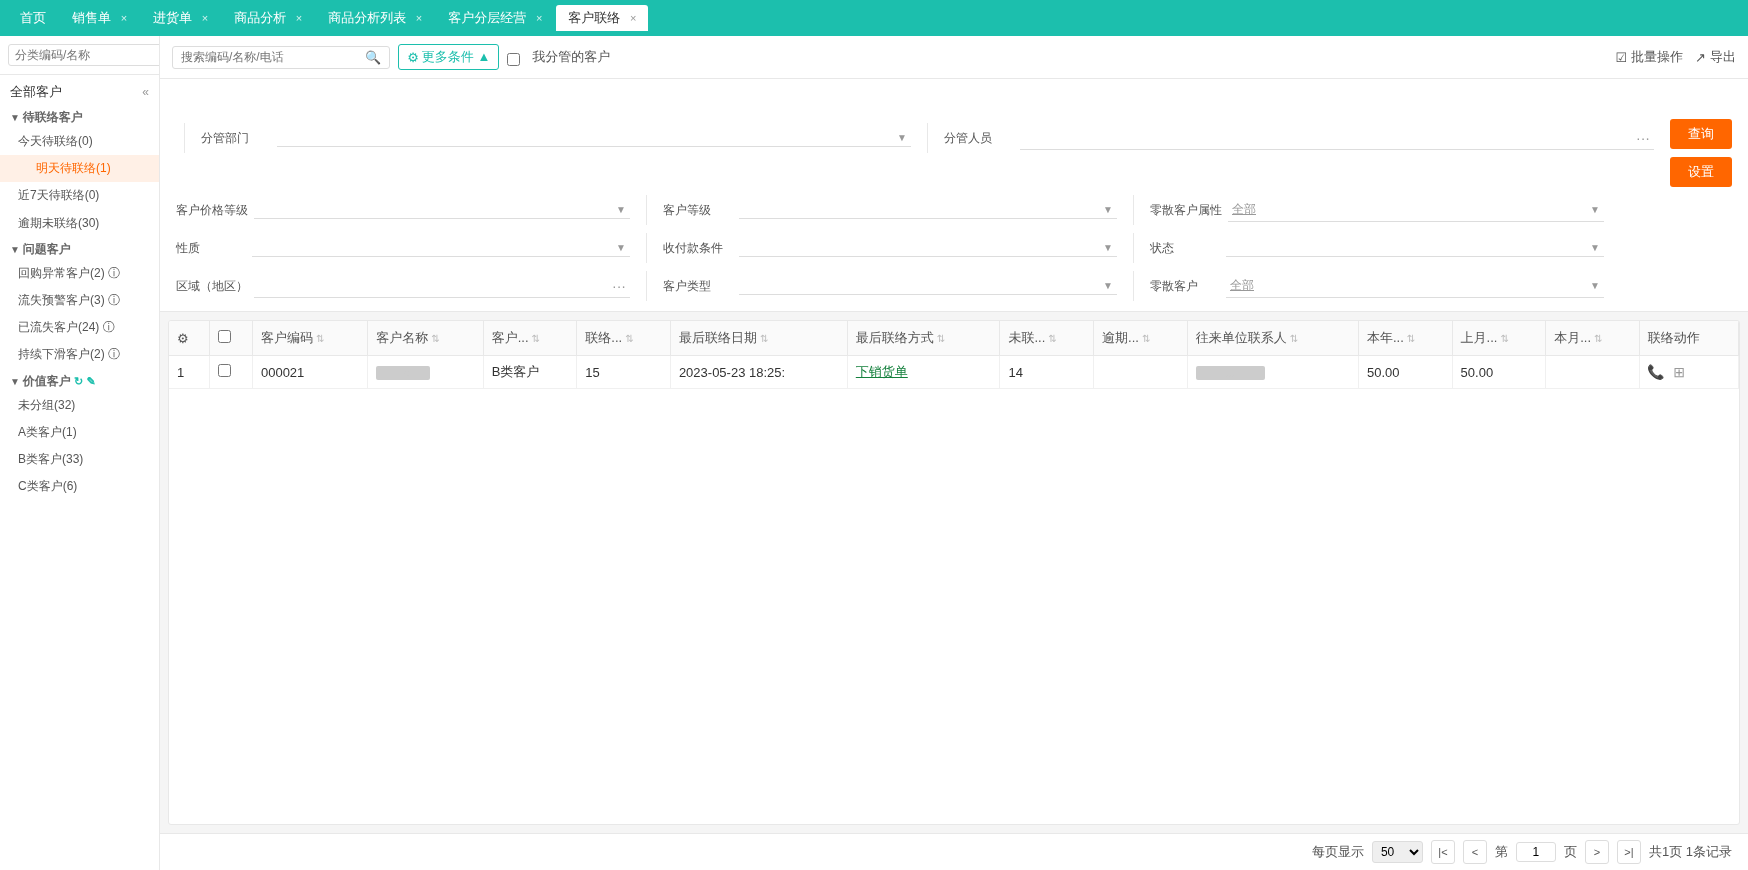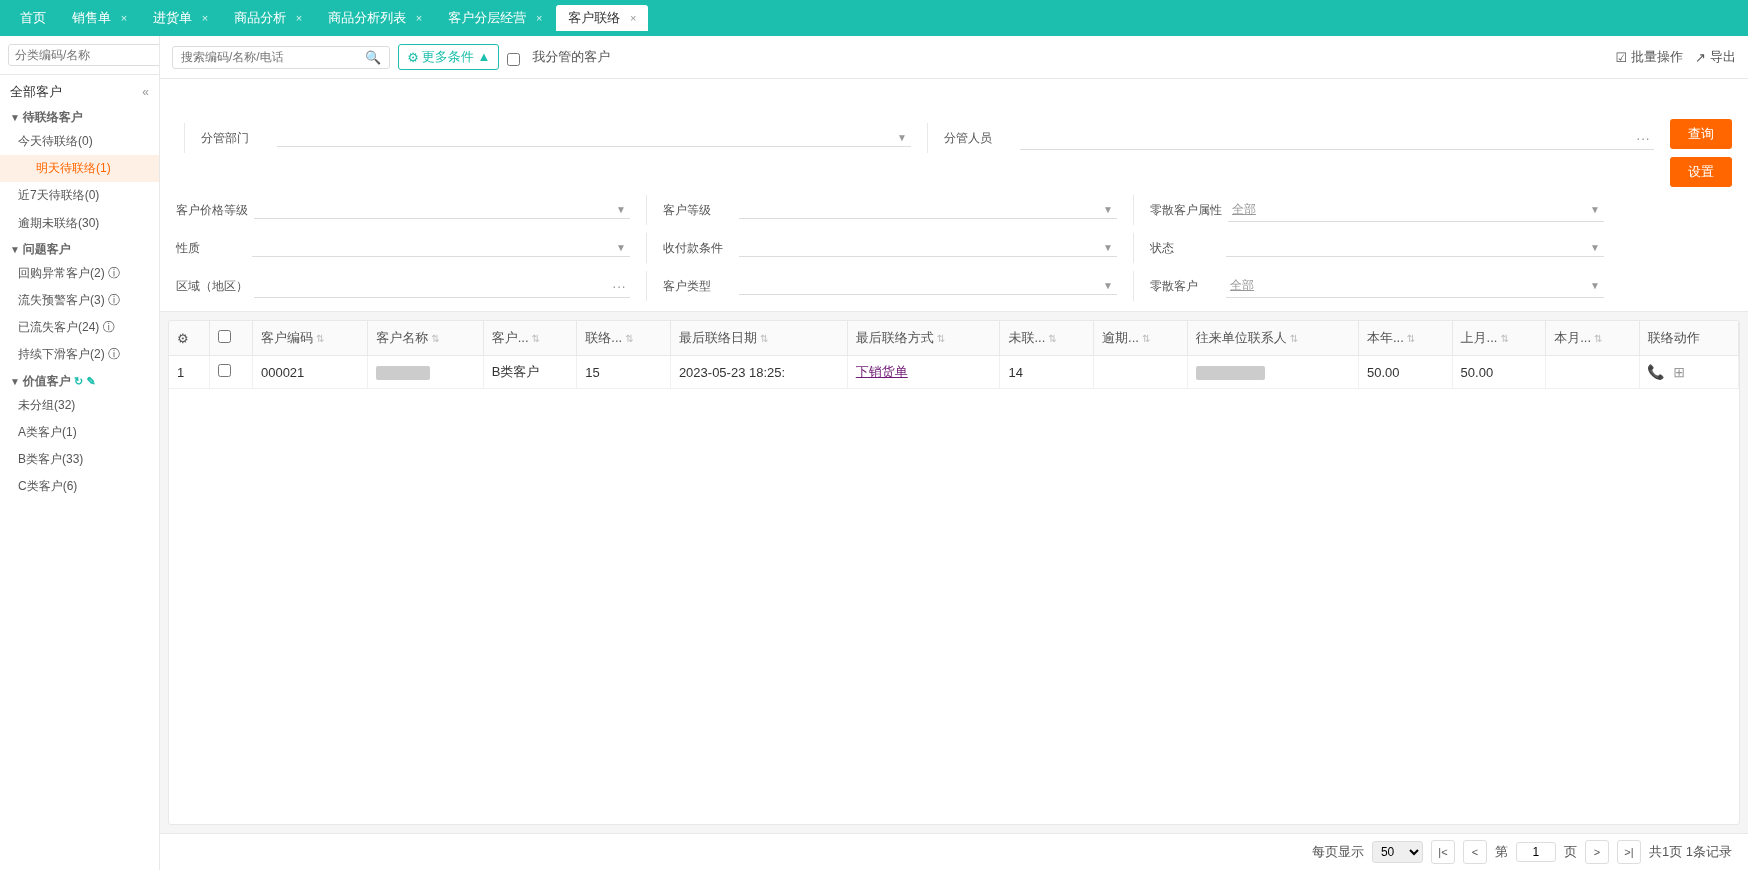--- a/index.html
+++ b/index.html
@@ -246,21 +246,21 @@
     thead th .sort-icon { color: #bbb; font-size: 10px; margin-left: 3px; }
     tbody tr {
       border-bottom: 1px solid #f0f0f0;
     }
     tbody td {
       padding: 7px 8px;
       color: #333;
       border-right: 1px solid #f0f0f0;
       white-space: nowrap;
     }
-    .link-text { color: #701a75; cursor: pointer; text-decoration: underline; }
+    .link-text { color: #15803d; cursor: pointer; text-decoration: underline; }
     .action-icons { display: flex; gap: 8px; }
     .action-icon { color: #999; cursor: pointer; font-size: 14px; }
 
     
     .footer {
       display: flex;
       align-items: center;
       justify-content: flex-end;
       padding: 6px 16px;
       background: #fff;

